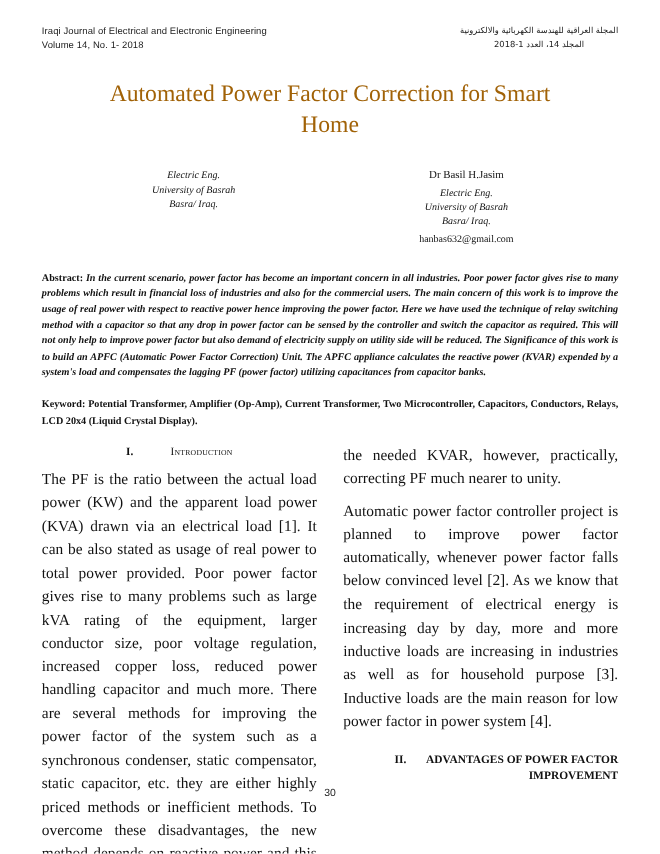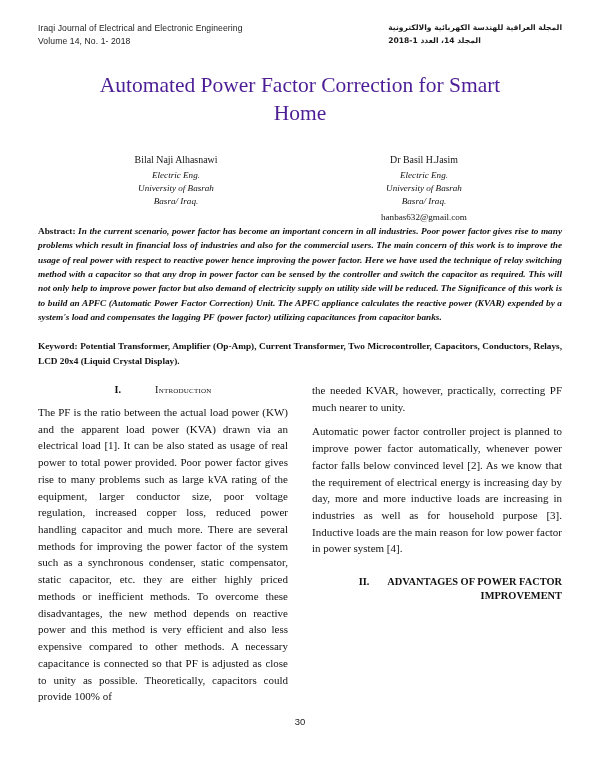--- a/index.html
+++ b/index.html
@@ -37,34 +37,33 @@
     font-size: 8.6px;
     line-height: 1.55;
     color: #1b1b1b;
     letter-spacing: .1px;
   }
   .masthead-right {
     font-family: "DejaVu Sans", sans-serif;
     font-size: 7.6px;
     line-height: 1.65;
     color: #1b1b1b;
-    text-align: left;
+    text-align: center;
     direction: rtl;
-    font-weight: bold;
   }
 
   
   .title {
     margin: 22px auto 0 auto;
     width: 430px;
     text-align: center;
     font-size: 21.5px;
     line-height: 1.32;
     font-weight: normal;
-    color: #4c1d95;
+    color: #a16207;
   }
 
   
   .authors {
     display: flex;
     margin-top: 26px;
     padding: 0 14px;
   }
   .author {
     width: 50%;
@@ -80,20 +79,21 @@
     font-style: italic;
     font-size: 9.1px;
   }
   .author-email {
     margin-top: 3px;
     font-size: 9.1px;
   }
 
   
   .abstract {
+    margin-top: 22px;
     font-size: 9.25px;
     line-height: 1.55;
     text-align: justify;
     font-style: italic;
     font-weight: bold;
   }
   .abstract .abs-label {
     font-style: normal;
     font-weight: bold;
   }
@@ -144,21 +144,21 @@
     font-weight: bold;
     margin: 18px 0 10px 0;
     line-height: 1.35;
   }
   .sec-head-block .sec-num-inline {
     margin-right: 18px;
   }
 
   p.body {
     margin: 0;
-    font-size: 11px;
+    font-size: 14px;
     line-height: 1.52;
     text-align: justify;
     text-justify: inter-word;
   }
   p.body + p.body {
     margin-top: 8px;
   }
 
   
   .page-number {
@@ -185,21 +185,20 @@
     <div class="masthead-right">
       <div>المجلة العراقية للهندسة الكهربائية والالكترونية</div>
       <div>المجلد 14، العدد 1-2018</div>
     </div>
   </div>
 
   <h1 class="title">Automated Power Factor Correction for Smart Home</h1>
 
   <div class="authors">
     <div class="author">
-      <div class="author-name">Bilal Naji Alhasnawi</div>
       <div class="author-affil">Electric  Eng.</div>
       <div class="author-affil">University of Basrah</div>
       <div class="author-affil">Basra/ Iraq.</div>
     </div>
     <div class="author">
       <div class="author-name">Dr Basil H.Jasim</div>
       <div class="author-affil">Electric  Eng.</div>
       <div class="author-affil">University of Basrah</div>
       <div class="author-affil">Basra/ Iraq.</div>
       <div class="author-email">hanbas632@gmail.com</div>

